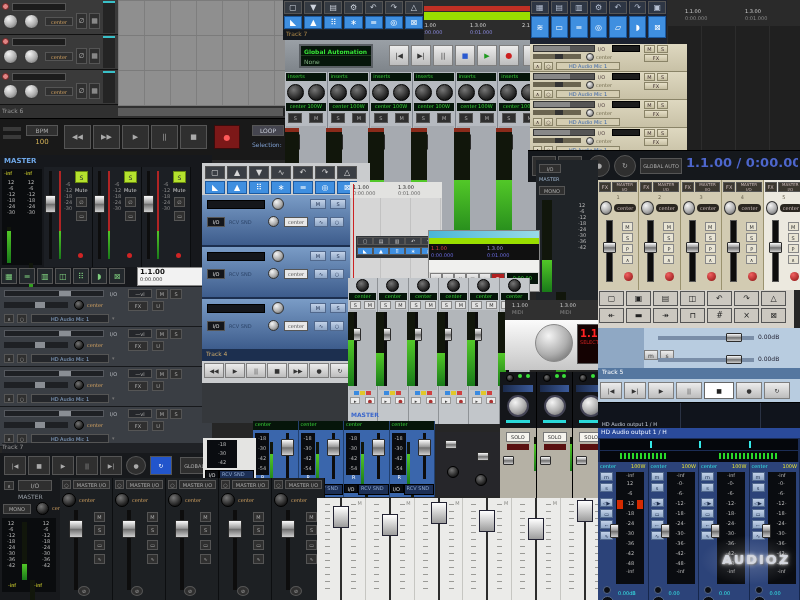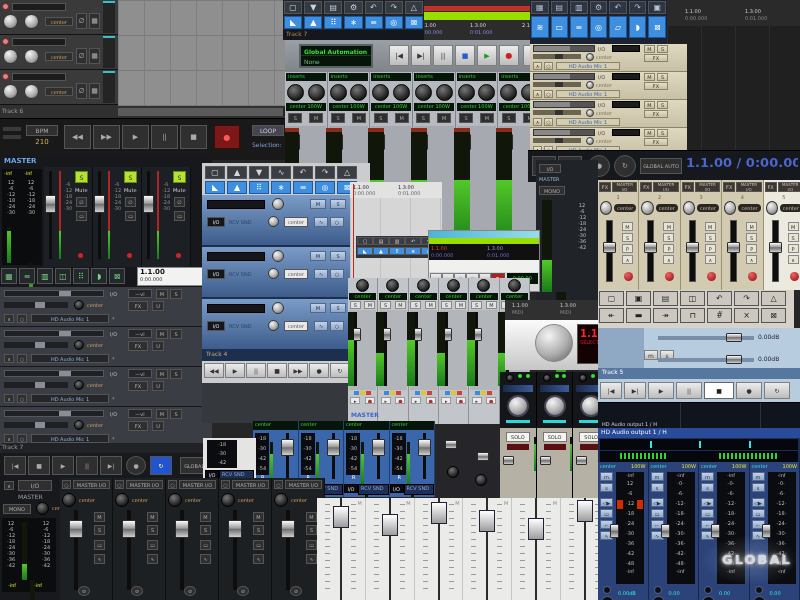--- a/index.html
+++ b/index.html
@@ -90,21 +90,21 @@
         </div>
     </div>
     <div class="p t5" style="left:2px;top:107px;color:#9a9a9a">Track 6</div>
     <div class="p" style="left:118px;top:108px;width:300px;height:8px;background:#222">
         <div style="width:55%;height:100%;background:#5a5a5a"></div>
       </div>
     <div class="p" style="left:0;top:118px;width:352px;height:42px;background:#191919;border-top:1px solid #000">
       <div class="p" style="left:3px;top:8px;width:18px;height:4px;background:#3a3a3a"></div>
       <div class="p" style="left:3px;top:16px;width:18px;height:4px;background:#3a3a3a"></div>
       <div class="p btn t5" style="left:26px;top:6px;width:32px;height:11px">BPM</div>
-      <div class="p t6" style="left:26px;top:19px;width:32px;text-align:center;color:#cfae56">210</div>
+      <div class="p t6" style="left:26px;top:19px;width:32px;text-align:center;color:#cfae56">100</div>
       <div class="p btn t6" style="left:64px;top:6px;width:27px;height:24px">◀◀</div>
       <div class="p btn t6" style="left:93px;top:6px;width:27px;height:24px">▶▶</div>
       <div class="p btn t6" style="left:122px;top:6px;width:27px;height:24px">▶</div>
       <div class="p btn t6" style="left:151px;top:6px;width:27px;height:24px">||</div>
       <div class="p btn t6" style="left:180px;top:6px;width:27px;height:24px">■</div>
       <div class="p btn t7" style="left:214px;top:6px;width:26px;height:24px;background:#7c1818;color:#ff5a5a;border-color:#3a0c0c">●</div>
       <div class="p btn t5" style="left:252px;top:6px;width:32px;height:11px;background:#45454f;color:#c8ccd8">LOOP</div>
       <div class="p t5" style="left:252px;top:22px;color:#7f9fd0">Selection:</div>
       <div class="p t5" style="left:292px;top:22px;color:#9fb8e8">1.1.00</div>
       <div class="p t5" style="left:322px;top:22px;color:#e89f9f">1.1.00</div>
@@ -1495,15 +1495,15 @@
         </div>
         <div class="fcap p" style="left:12px;top:62px;width:9px;height:14px"></div>
         <div class="p" style="left:5px;top:124px;width:8px;height:8px;border-radius:50%;background:#0c0e14;border:1px solid #55688c"></div>
         <div class="p" style="left:3px;top:134px;width:13px;height:13px;border-radius:50%;background:#0c0e14;border:1px solid #55688c"></div>
         <div class="p t4" style="left:20px;top:128px;color:#35e8e8">0.00</div>
       </div>
       </div>
   </div>
 
   <div class="p" style="left:700px;top:535px;width:100px;height:50px;background:radial-gradient(ellipse at center,rgba(255,255,255,0.18),transparent 70%);pointer-events:none"></div>
-  <div class="p wm" style="left:722px;top:552px">GLOBAL</div>
+  <div class="p wm" style="left:722px;top:552px">AUDIOZ</div>
 
 </div>
 
 </body></html>

